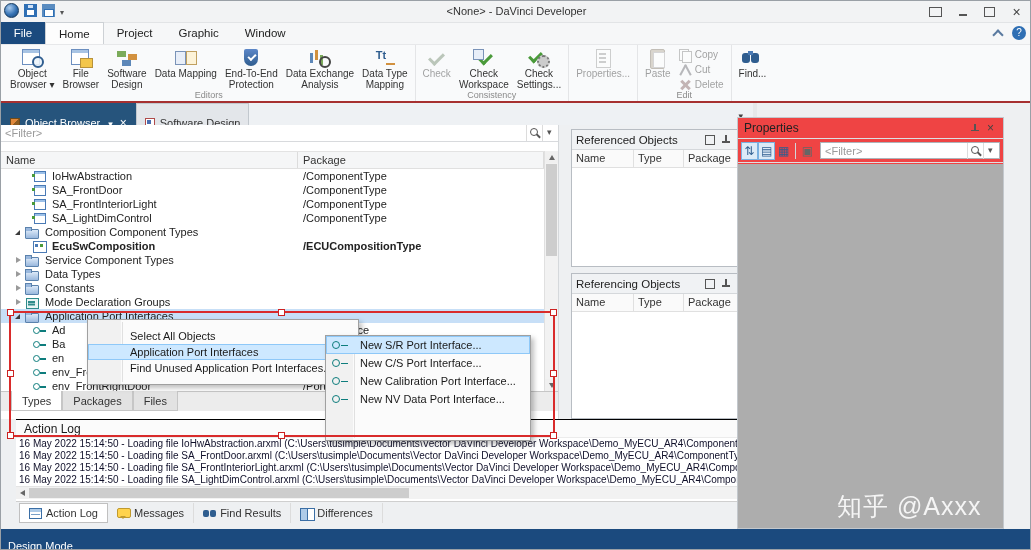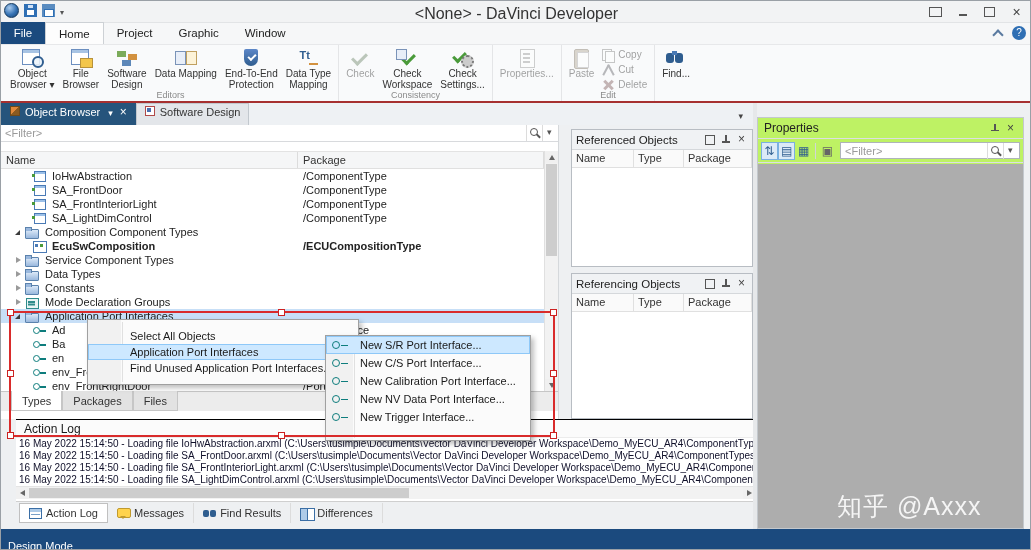--- a/index.html
+++ b/index.html
@@ -10,21 +10,21 @@
 
 .titlebar{position:absolute;left:0;top:0;width:1031px;height:22px;background:#f2f3f4;border-bottom:1px solid #e2e4e6}
 .qat{position:absolute;left:3px;top:2px;display:flex;align-items:center;gap:5px;z-index:2}
 .app-icon{width:15px;height:15px;border-radius:50%;background:radial-gradient(circle at 35% 30%,#a9cbee,#3572b4 55%,#18416f);border:1px solid #14395f}
 .save-icon{width:13px;height:13px;background:#2f6fb4;position:relative}
 .save-icon::before{content:"";position:absolute;left:3px;top:6px;width:7px;height:5px;background:#fff}
 .save-icon::after{content:"";position:absolute;left:4px;top:1px;width:5px;height:3px;background:#cfe0f5}
 .saveall-icon{width:13px;height:13px;background:#5a8cc0;position:relative}
 .saveall-icon::before{content:"";position:absolute;left:2px;top:5px;width:8px;height:6px;background:#fff;border:1px solid #2f6fb4}
 .qat-caret::before{content:"▾";font-size:8px;color:#555}
-.title{position:absolute;left:0;right:0;top:4px;text-align:center;font-size:16px;color:#333}
+.title{position:absolute;left:0;right:0;top:4px;text-align:center;font-size:11px;color:#333}
 .winbtns{position:absolute;right:2px;top:0;display:flex;z-index:2}
 .wbtn{width:27px;height:21px;display:flex;align-items:center;justify-content:center}
 .wb-monitor::before{content:"";width:11px;height:8px;border:1px solid #555}
 .wb-min::before{content:"";width:8px;height:2px;background:#555;margin-top:7px}
 .wb-max::before{content:"";width:9px;height:8px;border:1px solid #555}
 .wb-close::before{content:"×";font-size:14px;color:#444;line-height:1}
 
 
 .menurow{position:absolute;left:0;top:22px;width:1031px;height:22px;background:#f6f7f8;border-bottom:1px solid #e7e8ea;display:flex;align-items:flex-end}
 .filebtn{width:44px;height:22px;background:#1b4a7e;color:#fff;display:flex;align-items:center;justify-content:center;font-size:11.5px}
@@ -81,21 +81,21 @@
 .sic.i-del::after{content:"";position:absolute;left:5px;top:0;width:3px;height:12px;background:#c0504d;transform:rotate(-45deg)}
 .i-find::before{content:"";position:absolute;left:2px;top:5px;width:8px;height:10px;background:#2f5d8f;border-radius:3px;box-shadow:9px 0 0 #2f5d8f}
 .i-find::after{content:"";position:absolute;left:8px;top:3px;width:5px;height:4px;background:#4a7ab5}
 
 
 .redline{position:absolute;left:0;top:100px;width:1031px;height:2px;background:#a63030}
 
 
 .tabrow{position:absolute;left:0;top:102px;width:752px;height:22px;background:#eef1f4;display:flex;align-items:flex-end}
 .doctabs{display:flex;height:22px}
-.doctab{display:flex;height:38px;padding:2px 8px;font-size:11px;color:#333;background:#e3e6ea;border:1px solid #c2c8ce;border-bottom:none}
+.doctab{display:flex;align-items:center;height:38px;padding:2px 8px;font-size:11px;color:#333;background:#e3e6ea;border:1px solid #c2c8ce;border-bottom:none}
 .doctab.active{background:#26547c;color:#fff;border-color:#26547c}
 .doctab:not(.active) .tabdd,.doctab:not(.active) .tabx{display:none}
 .dticon{width:10px;height:10px;position:relative;margin-right:5px;flex:0 0 auto}
 .dt-ob::before{content:"";position:absolute;inset:0;background:linear-gradient(135deg,#e0883a 0 50%,#8a5a20 50% 100%);border:1px solid #6e4a1a}
 .dt-sd::before{content:"";position:absolute;inset:0;background:#fff;border:1px solid #b04a4a}
 .dt-sd::after{content:"";position:absolute;left:2px;top:2px;width:4px;height:4px;background:#4a6eb0}
 .tabdd{margin-left:8px}.tabdd::before{content:"▾";font-size:9px}
 .tabx{margin-left:7px}.tabx::before{content:"×";font-size:12px;line-height:1}
 .tabrow-caret{position:absolute;right:10px;top:6px}
 .tabrow-caret::before{content:"▾";font-size:9px;color:#444}
@@ -185,21 +185,21 @@
 .dti-log::before{content:"";position:absolute;inset:0;border:1px solid #3a6ea5;background:#fff;box-shadow:inset 0 3px 0 #aecbe8}
 .dti-log::after{content:"";position:absolute;left:2px;top:6px;right:2px;height:1px;background:#7aa0c8}
 .dti-msg::before{content:"";position:absolute;left:0;top:0;width:12px;height:8px;background:#ffd34d;border:1px solid #c09a2e;border-radius:2px}
 .dti-msg::after{content:"";position:absolute;left:3px;top:8px;border-left:3px solid transparent;border-right:3px solid transparent;border-top:3px solid #c09a2e}
 .dti-find::before{content:"";position:absolute;left:0;top:2px;width:6px;height:7px;background:#2f5d8f;border-radius:2px;box-shadow:7px 0 0 #2f5d8f}
 .dti-diff::before{content:"";position:absolute;left:0;top:0;width:6px;height:11px;background:#aecbe8;border:1px solid #3a6ea5}
 .dti-diff::after{content:"";position:absolute;left:7px;top:0;width:6px;height:11px;background:#fff;border:1px solid #3a6ea5}
 
 
 .vsplit{position:absolute;left:752px;top:102px;width:4px;height:426px;background:#e6e8ea}
-.props{position:absolute;left:756px;top:116px;width:267px;height:412px;background:#bef264;border:1px solid #c3c8cd}
+.props{position:absolute;left:736px;top:116px;width:267px;height:412px;background:#ef4444;border:1px solid #c3c8cd}
 .props-head{height:21px;display:flex;align-items:center;padding:0 6px;border-bottom:1px solid #dcdfe2}
 .props-title{flex:1;font-size:12px;color:#222}
 .props-toolbar{height:24px;display:flex;align-items:center;padding:0 3px;border-bottom:1px solid #dcdfe2}
 .ptb{width:20px;height:18px;display:flex;align-items:center;justify-content:center;border:1px solid transparent;color:#2f5d8f;font-size:12px}
 .ptb.on{border-color:#7ab0e0;background:#dceaf7}
 .ptb-sort::before{content:"⇅"}
 .ptb-cat::before{content:"▤"}
 .ptb-grid::before{content:"▦"}
 .ptb-page::before{content:"▣";color:#666}
 .ptb-sep{width:1px;height:16px;background:#d2d5d8;margin:0 3px}
@@ -311,20 +311,25 @@
             <span class="rlbl">Data Mapping</span>
             <span class="rlbl"></span>
           </div>
 
           <div class="rbtn">
             <span class="ric i-e2e"></span>
             <span class="rlbl">End-To-End</span>
             <span class="rlbl">Protection</span>
           </div>
 
+          <div class="rbtn">
+            <span class="ric i-dea"></span>
+            <span class="rlbl">Data Exchange</span>
+            <span class="rlbl">Analysis</span>
+          </div>
 
           <div class="rbtn">
             <span class="ric i-dtm"></span>
             <span class="rlbl">Data Type</span>
             <span class="rlbl">Mapping</span>
           </div>
         </div>
       <div class="glabel">Editors</div>
     </div>
     <div class="rgroup">
@@ -711,24 +716,20 @@
         <span class="picon"></span>
         <span>New Calibration Port Interface...</span>
       </div>
 
 
       <div class="smi">
         <span class="picon"></span>
         <span>New NV Data Port Interface...</span>
       </div>
 
-      <div class="smi">
-        <span class="picon"></span>
-        <span>New Trigger Interface...</span>
-      </div>
     </div>
 
   <div class="annot">
     <span class="h h-nw"></span>
     <span class="h h-n"></span>
     <span class="h h-ne"></span>
     <span class="h h-w"></span>
     <span class="h h-e"></span>
     <span class="h h-sw"></span>
     <span class="h h-s"></span>

